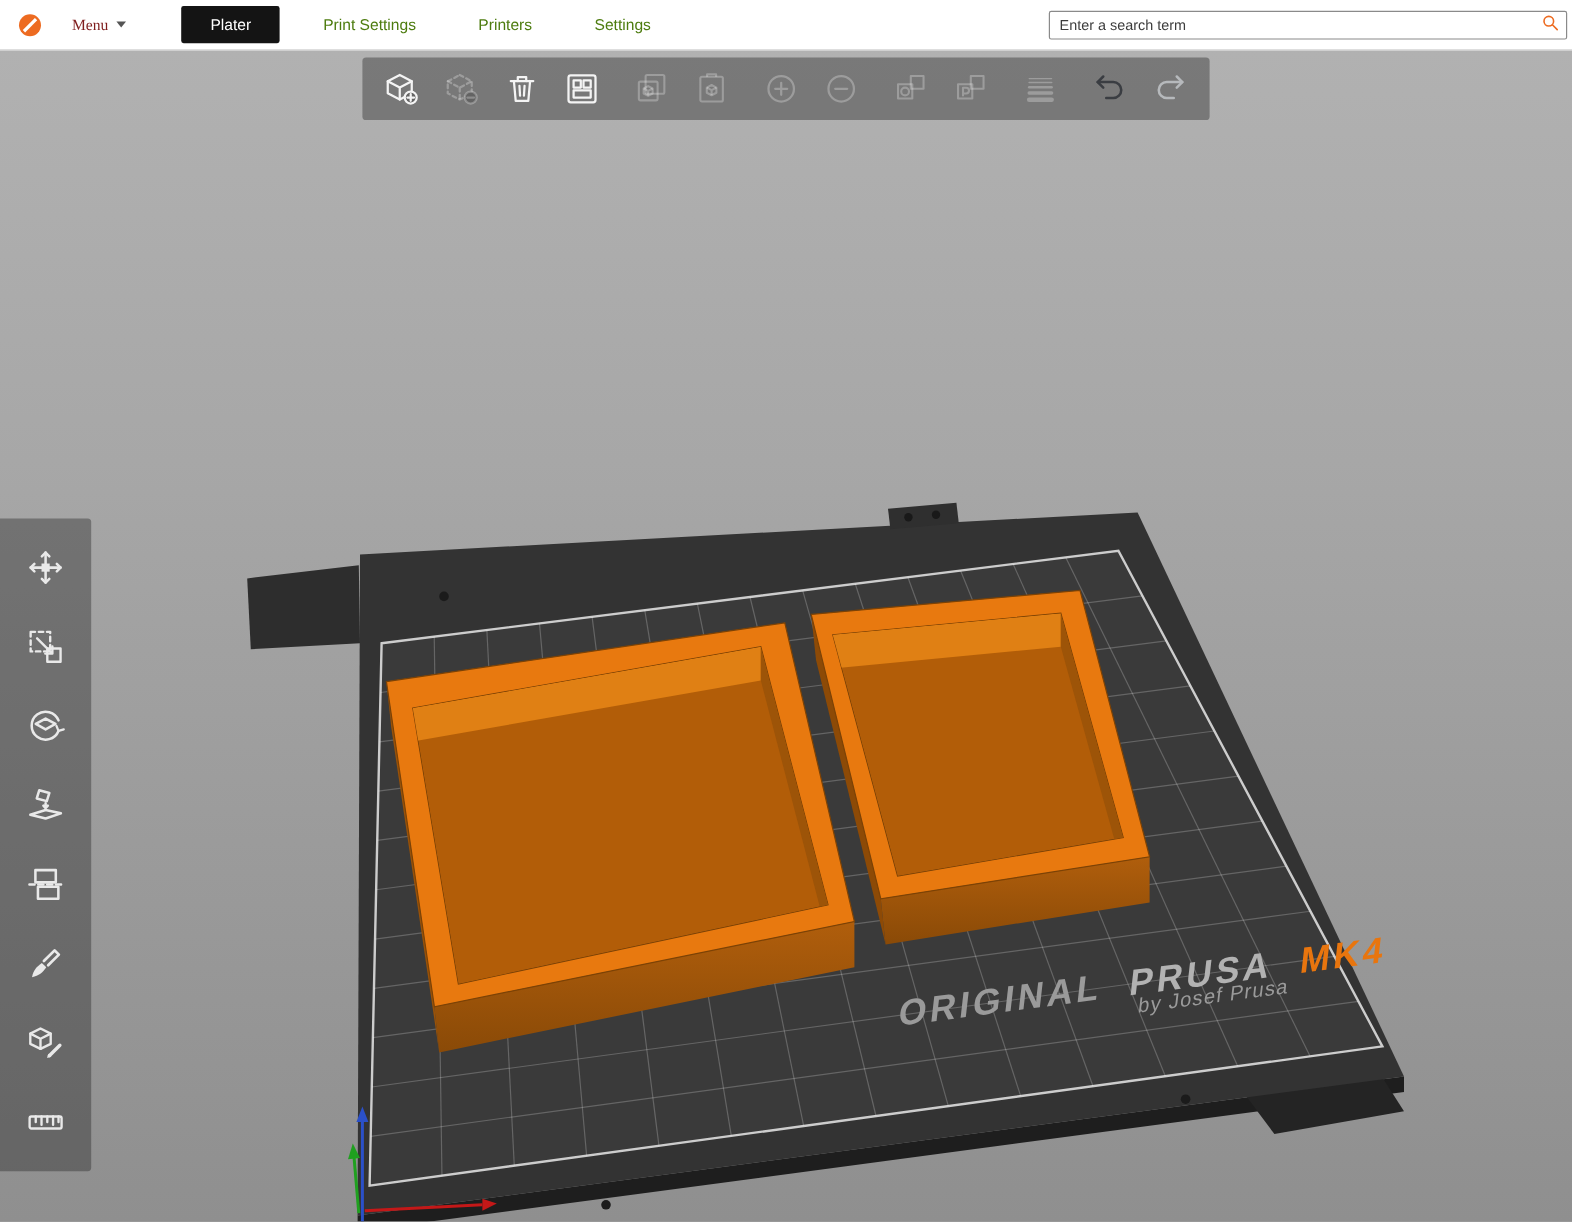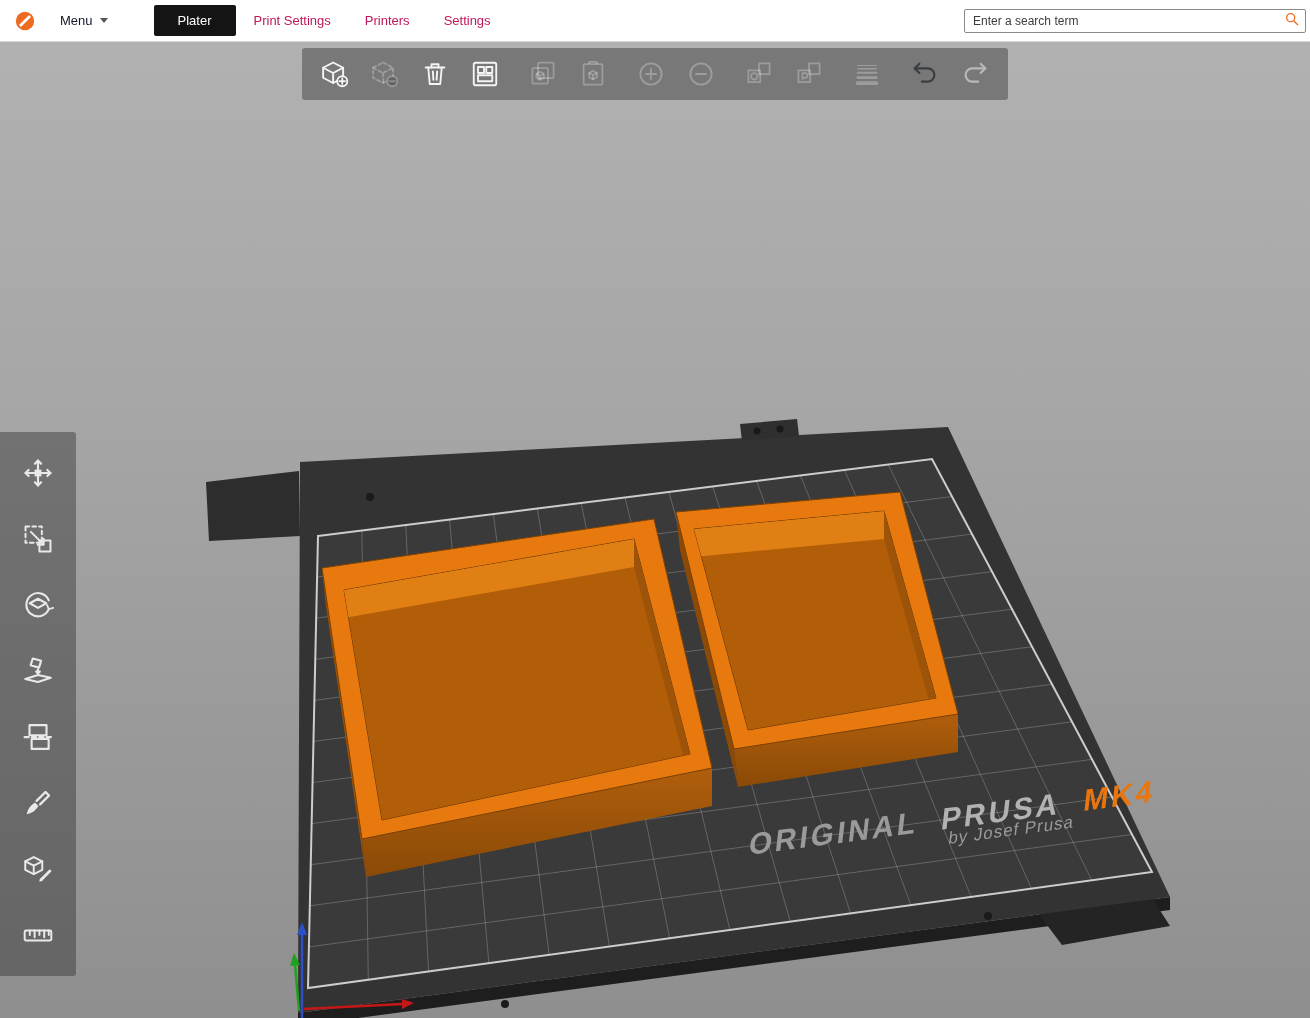--- a/index.html
+++ b/index.html
@@ -3,29 +3,29 @@
 <meta charset="utf-8">
 <style>
   *{box-sizing:border-box}
   body{margin:0;width:1310px;height:1018px;overflow:hidden;position:relative;
        font-family:"Liberation Sans",sans-serif;background:#9e9e9e}
 
   
   .header{position:absolute;top:0;left:0;width:1310px;height:42px;background:#ffffff;
           display:flex;align-items:center;border-bottom:1px solid #d6d6d6;z-index:20}
   .logo{margin-left:14px;display:flex;align-items:center}
-  .menu-btn{display:flex;align-items:center;gap:7px;margin-left:16px;font-size:13px;color:#0f172a;
-            background:none;border:none;cursor:pointer;font-family:Liberation Sans, sans-serif;padding:6px 8px}
+  .menu-btn{display:flex;align-items:center;gap:7px;margin-left:16px;font-size:13px;color:#7f1d1d;
+            background:none;border:none;cursor:pointer;font-family:Liberation Serif, serif;padding:6px 8px}
   .caret{width:0;height:0;border-left:4px solid transparent;border-right:4px solid transparent;
          border-top:5px solid #555}
-  .tabs{display:flex;margin-left:38px;gap:2px;align-items:center;height:100%}
-  .tab{border:none;background:transparent;font-size:13px;color:#be185d;padding:7px 16px;
+  .tabs{display:flex;margin-left:38px;gap:20px;align-items:center;height:100%}
+  .tab{border:none;background:transparent;font-size:13px;color:#4d7c0f;padding:7px 16px;
        cursor:pointer;font-family:inherit;border-radius:2px;white-space:nowrap}
   .tab.active{background:#141414;color:#fff;padding:8px 24px}
-  .search-wrap{position:absolute;right:4px;top:9px;width:342px;height:24px;border:1px solid #8a8a8a;
+  .search-wrap{position:absolute;right:4px;top:9px;width:432px;height:24px;border:1px solid #8a8a8a;
                background:#fff;display:flex;align-items:center;border-radius:2px}
   .search-input{flex:1;border:none;outline:none;font-size:12px;padding:0 8px;font-family:inherit;
                 color:#222;background:transparent}
   .search-input::placeholder{color:#3c3c3c}
   .search-icon{margin-right:5px;flex:0 0 auto}
 
   
   .viewport{position:absolute;top:42px;left:0;width:1310px;height:976px;
             background:linear-gradient(180deg,#b1b1b1 0%,#a7a7a7 35%,#8f8f8f 100%)}
   .scene{position:absolute;left:0;top:0;width:1310px;height:976px}

